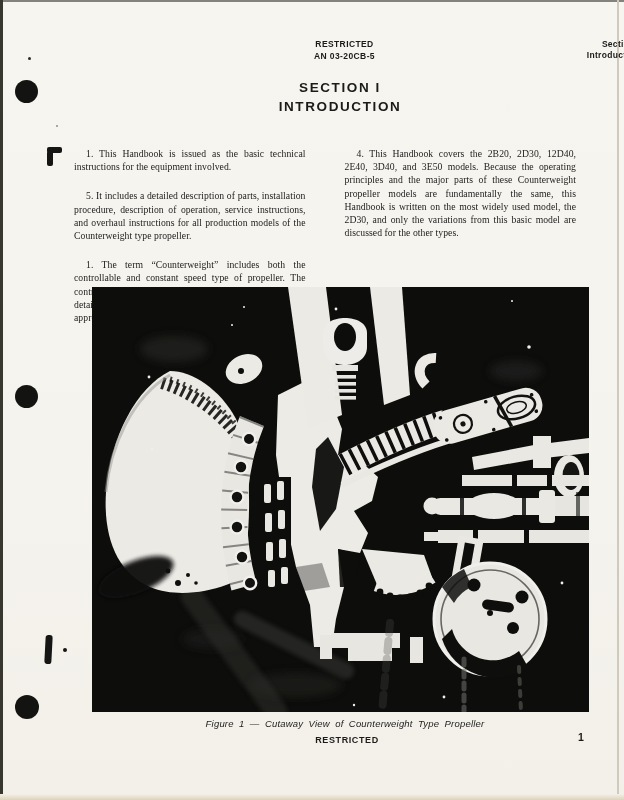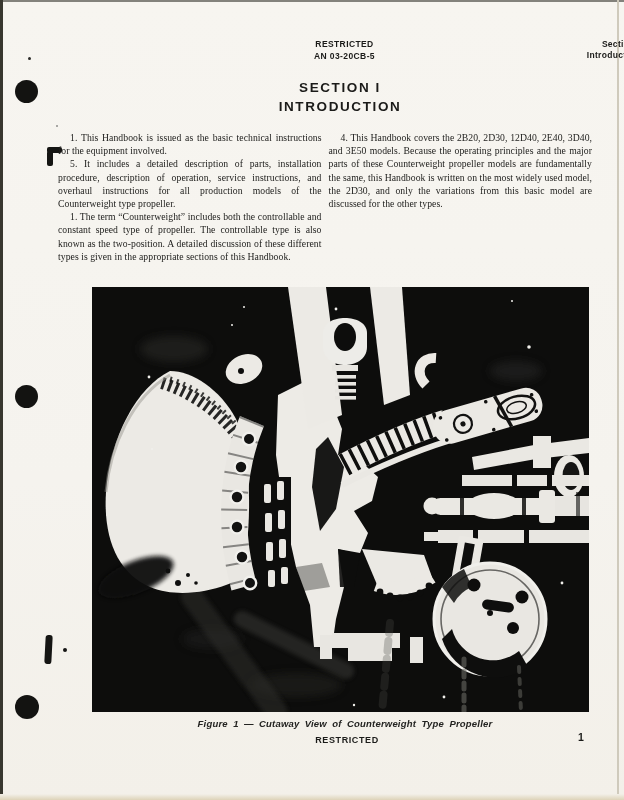--- a/index.html
+++ b/index.html
@@ -14,25 +14,25 @@
   .speck{position:absolute;background:#2a2a27;border-radius:50%;}
   .mark-h{position:absolute;background:#151513;border-radius:2px;}
   
   .hdr-center{position:absolute;left:252px;top:39px;width:185px;text-align:center;font-size:8.5px;font-weight:bold;line-height:11.5px;letter-spacing:.4px;}
   .hdr-right{position:absolute;right:30px;top:39px;text-align:right;font-size:8.5px;font-weight:bold;line-height:11px;letter-spacing:.3px;}
   
   .sec-title{position:absolute;left:230px;top:78px;width:220px;text-align:center;font-size:13.5px;font-weight:bold;letter-spacing:1.6px;line-height:19px;}
   
   .cols{position:absolute;left:58px;top:131px;width:534px;display:flex;gap:7px;}
   .col{width:263.5px;font-family:"Liberation Serif",serif;font-size:9.7px;line-height:13.2px;text-align:justify;color:#1c1c1a;}
-  .col p{margin:0;text-indent:12px;letter-spacing:.05px;}
+  .col p{margin:16px;text-indent:12px;letter-spacing:.05px;}
   
   .photo{position:absolute;left:92px;top:287px;width:497px;height:425px;}
   .photo svg{display:block;width:100%;height:100%;}
-  .caption{position:absolute;left:100px;top:718px;width:490px;text-align:center;font-size:9.5px;font-weight:bold;font-style:italic;letter-spacing:.2px;word-spacing:2.5px;color:#232321;}
+  .caption{position:absolute;left:100px;top:718px;width:490px;text-align:center;font-size:9.5px;font-weight:normal;font-style:italic;letter-spacing:.2px;word-spacing:2.5px;color:#232321;}
   .ftr{position:absolute;left:252px;top:735px;width:190px;text-align:center;font-size:9px;font-weight:bold;letter-spacing:.6px;}
   .pagenum{position:absolute;left:578px;top:731px;font-size:10.5px;font-weight:bold;}
 </style>
 </head>
 <body>
 
 <div class="page">
 
   <div class="edge-top"></div>
   <div class="edge-left"></div>

